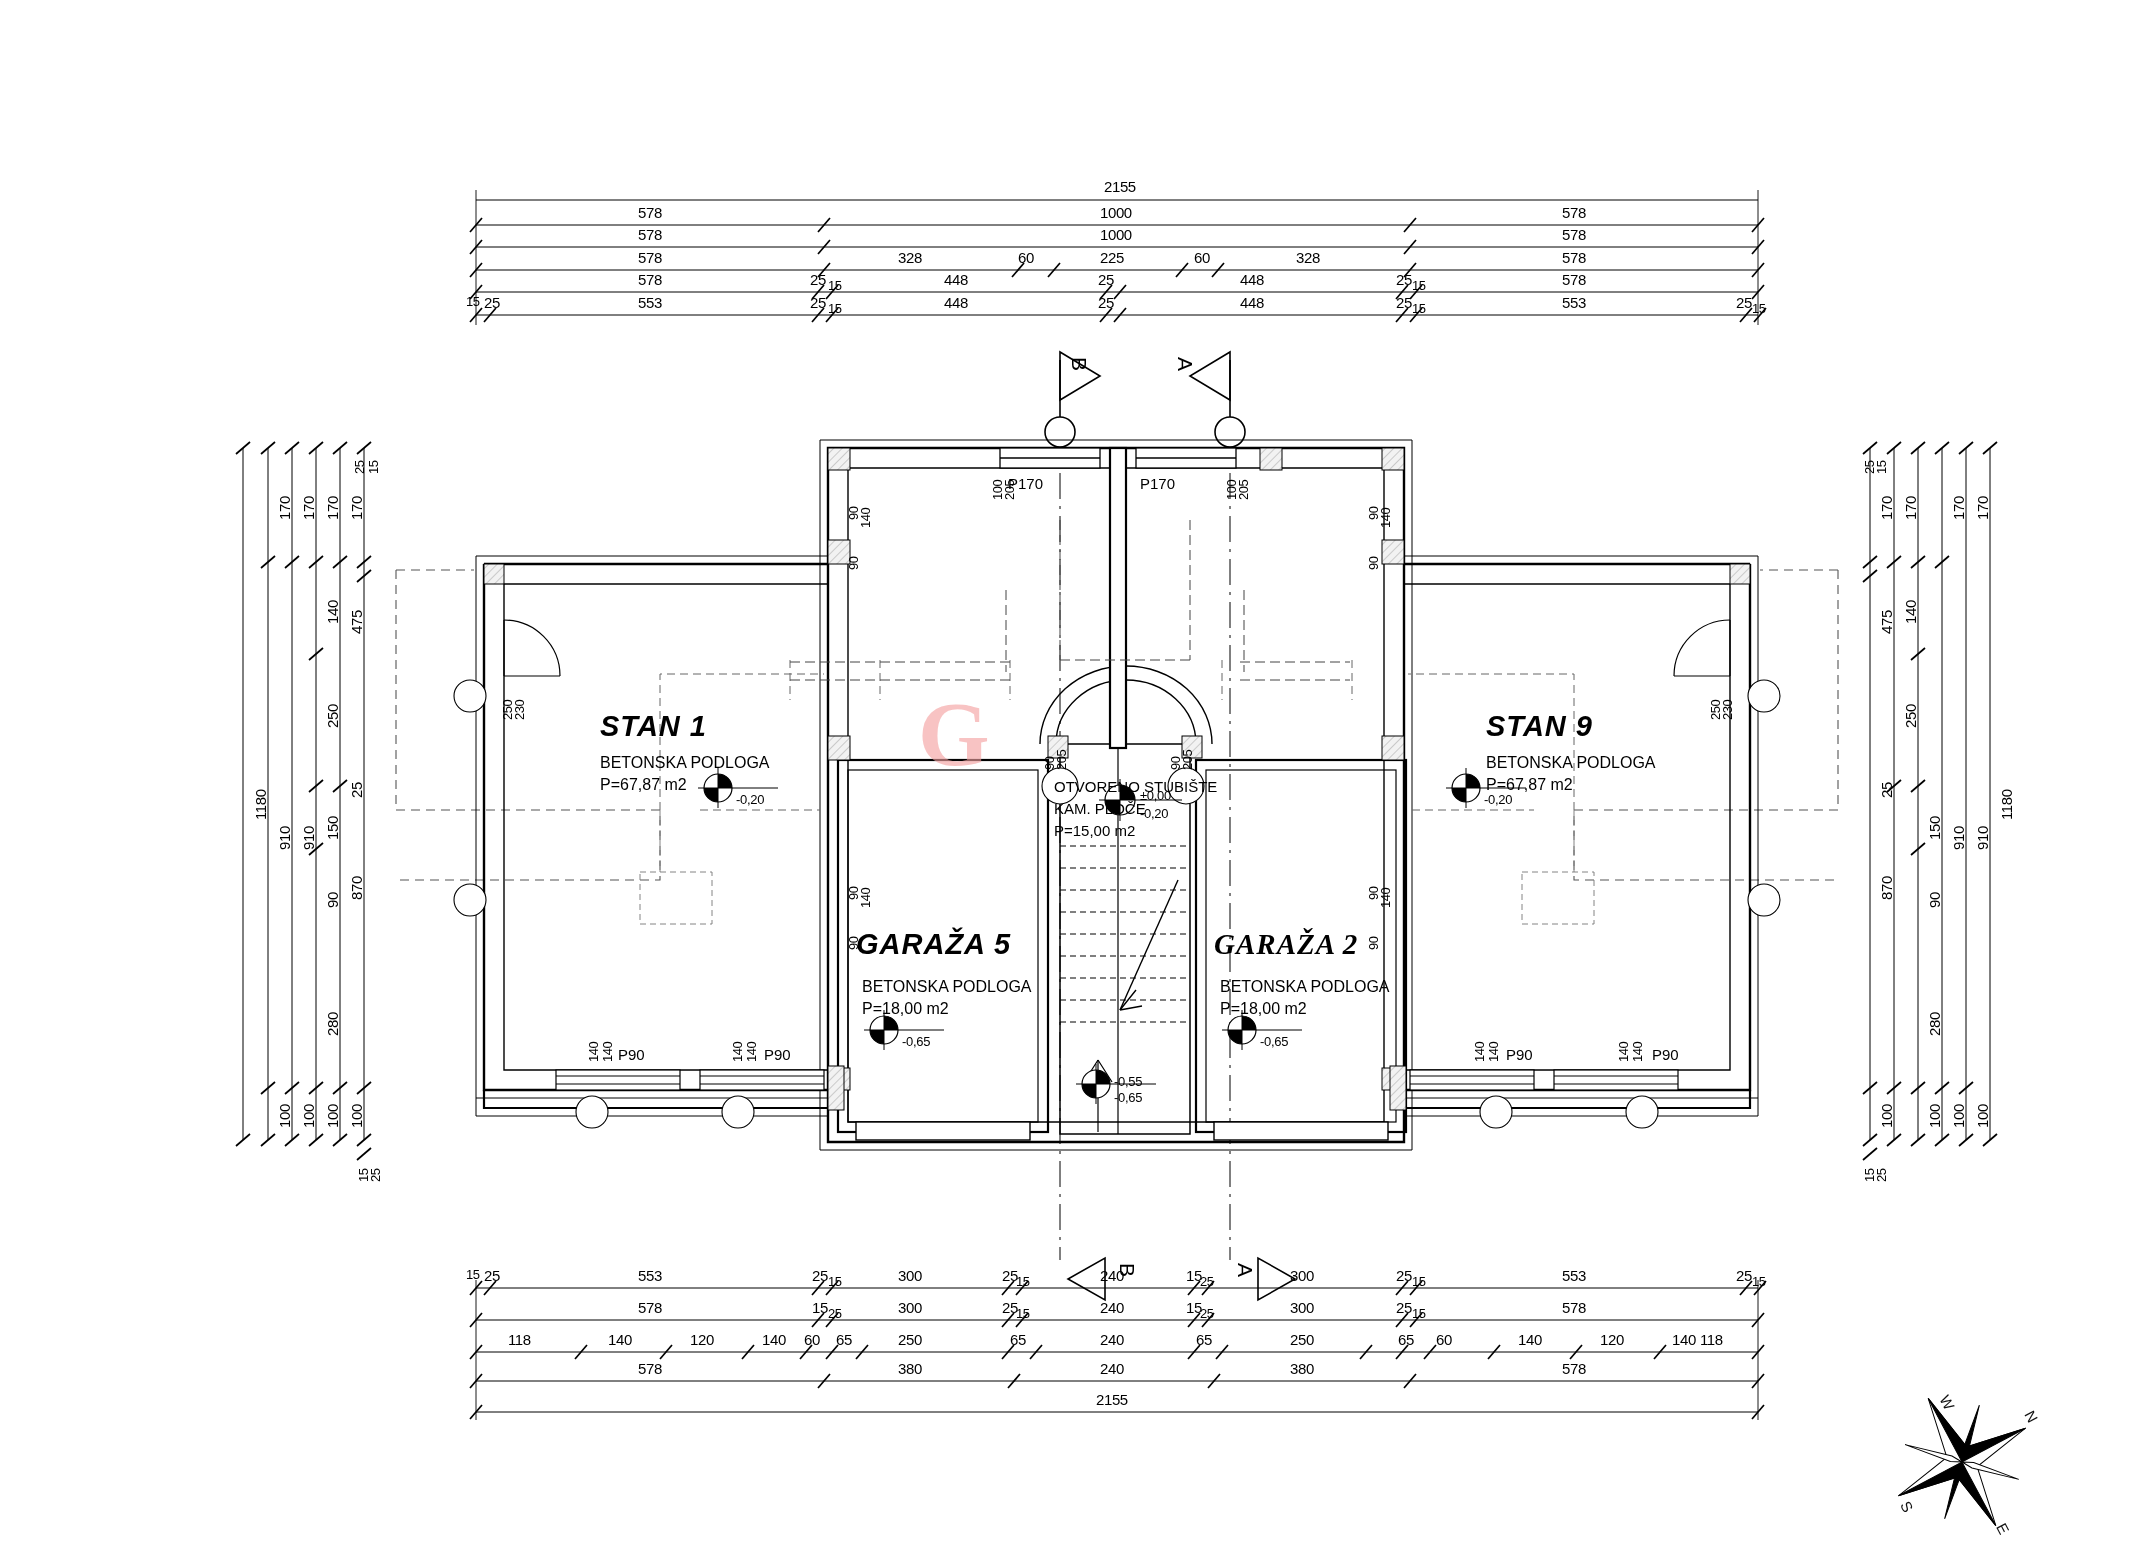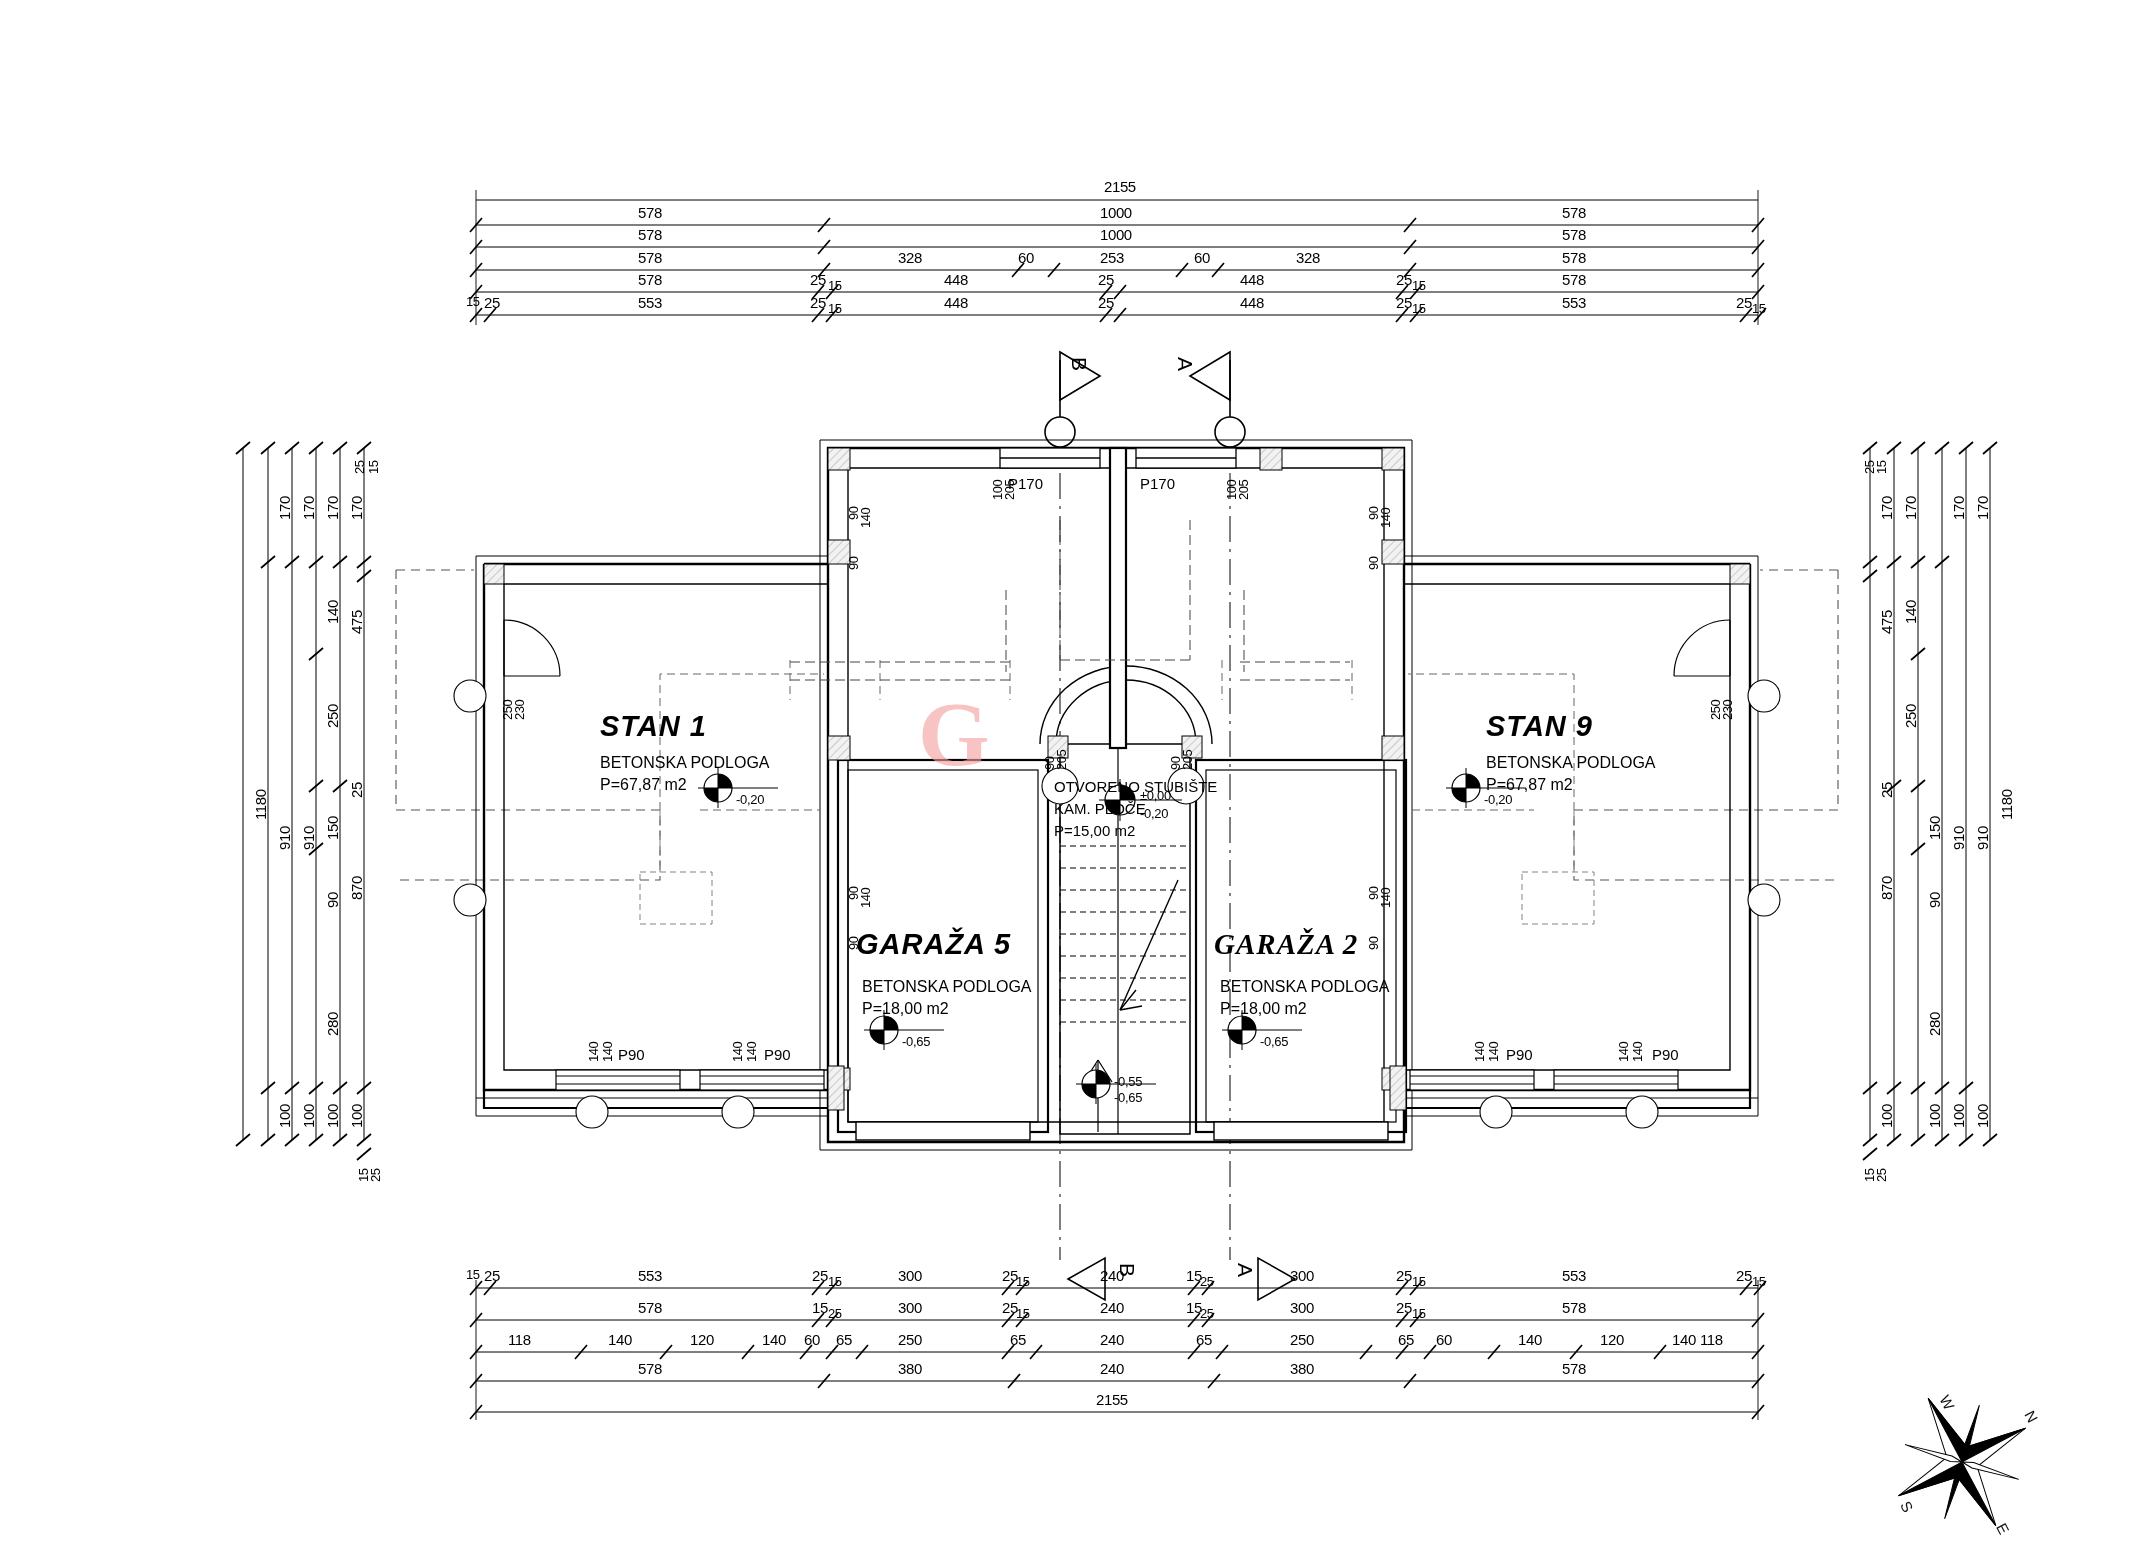--- a/index.html
+++ b/index.html
@@ -625,21 +625,21 @@
   <div class="lbl dim" style="left:1100px; top:204px;">1000</div>
   <div class="lbl dim" style="left:1562px; top:204px;">578</div>
 
   <div class="lbl dim" style="left:638px; top:226px;">578</div>
   <div class="lbl dim" style="left:1100px; top:226px;">1000</div>
   <div class="lbl dim" style="left:1562px; top:226px;">578</div>
 
   <div class="lbl dim" style="left:638px; top:249px;">578</div>
   <div class="lbl dim" style="left:898px; top:249px;">328</div>
   <div class="lbl dim" style="left:1018px; top:249px;">60</div>
-  <div class="lbl dim" style="left:1100px; top:249px;">253</div>
+  <div class="lbl dim" style="left:1100px; top:249px;">225</div>
   <div class="lbl dim" style="left:1194px; top:249px;">60</div>
   <div class="lbl dim" style="left:1296px; top:249px;">328</div>
   <div class="lbl dim" style="left:1562px; top:249px;">578</div>
 
   <div class="lbl dim" style="left:638px; top:271px;">578</div>
   <div class="lbl dim" style="left:810px; top:271px;">25</div>
   <div class="lbl dim" style="left:828px; top:278px; font-size:13px;">15</div>
   <div class="lbl dim" style="left:944px; top:271px;">448</div>
   <div class="lbl dim" style="left:1098px; top:271px;">25</div>
   <div class="lbl dim" style="left:1240px; top:271px;">448</div>

